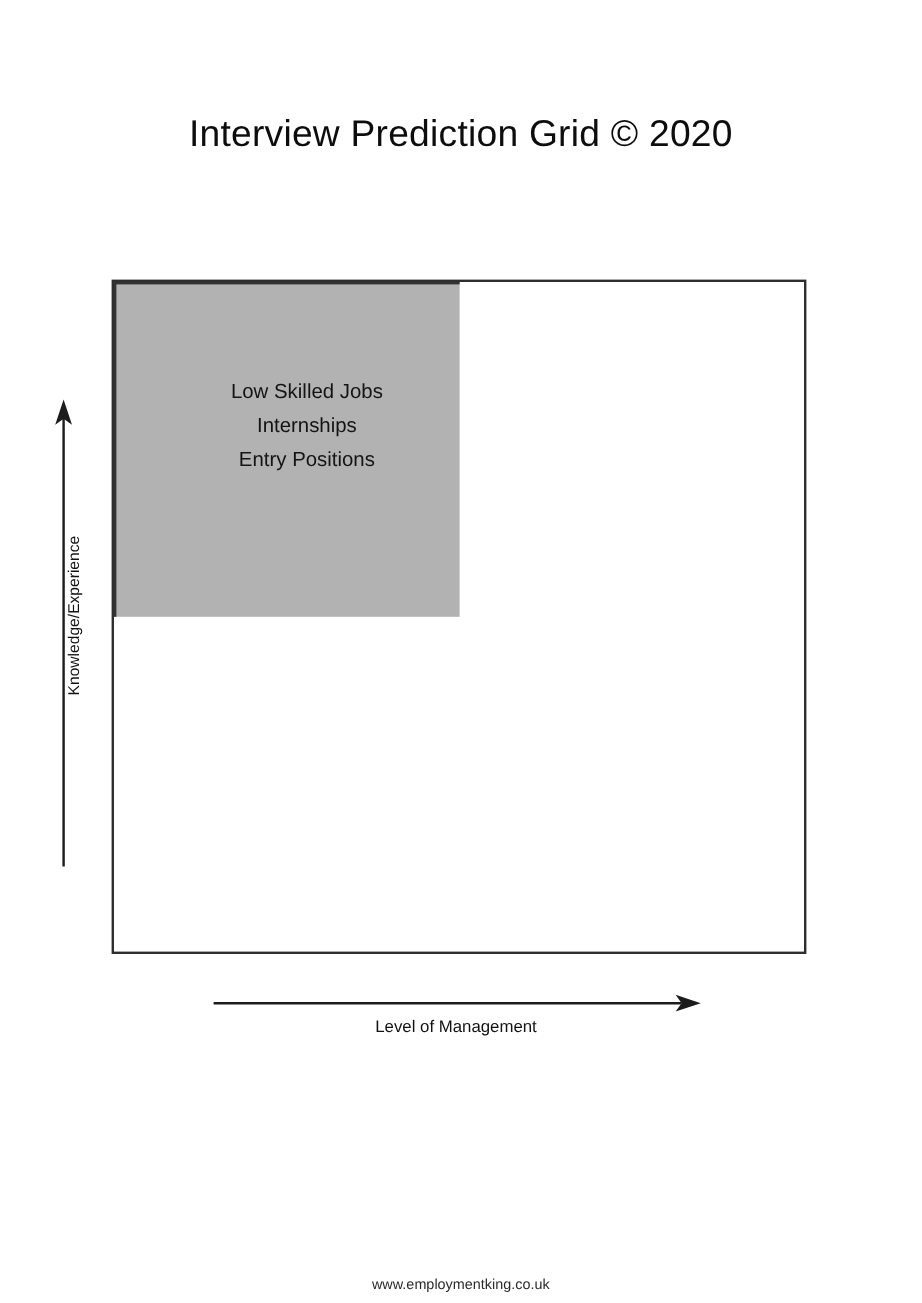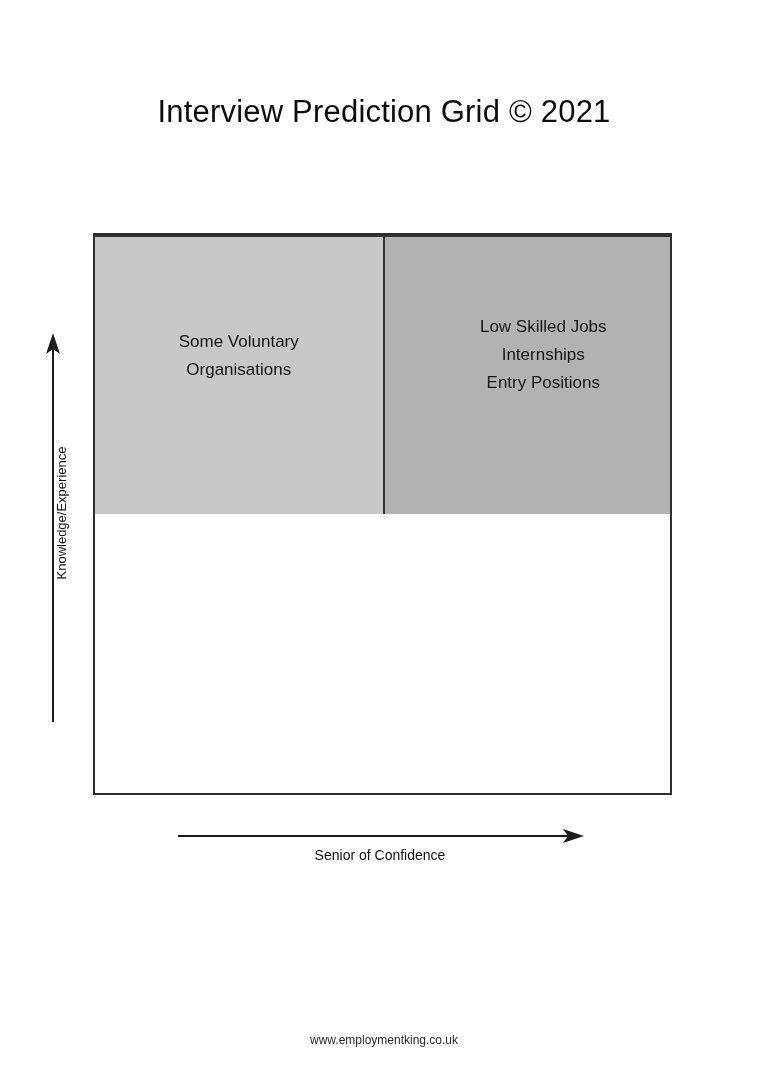--- a/index.html
+++ b/index.html
@@ -110,60 +110,56 @@
     font-size: 14px;
     line-height: 18px;
     color: #121212;
     white-space: nowrap;
   }
 
   
   #footer {
     position: absolute;
     left: 0;
-    top: 1032px;
+    top: 1062px;
     width: 768px;
     text-align: center;
     font-size: 12px;
     line-height: 16px;
     color: #2b2b2b;
     white-space: nowrap;
   }
 </style>
 </head>
 <body>
 
-<div id="page-title">Interview Prediction Grid © 2021</div>
+<div id="page-title">Interview Prediction Grid © 2020</div>
 
 <div id="y-axis">
   <svg width="62" height="400" viewBox="0 0 62 400">
     <line x1="31" y1="18" x2="31" y2="392" stroke="#1c1c1c" stroke-width="2"></line>
     <polygon points="31,3 24,24 31,19 38,24" fill="#1c1c1c"></polygon>
   </svg>
   <div id="y-axis-label">Knowledge/Experience</div>
 </div>
 
 <div id="grid">
 
 
 
-  <div class="quadrant" id="q-bottom-left" style="background:#c8c8c8;">
-    <div class="q-text">Some Voluntary
-Organisations</div>
-  </div>
 
   <div class="quadrant" id="q-bottom-right" style="background:#b2b2b2;">
     <div class="q-text">Low Skilled Jobs
 Internships
 Entry Positions</div>
   </div>
 
 </div>
 
 <div id="x-axis">
   <svg width="420" height="24" viewBox="0 0 420 24">
     <line x1="8" y1="14" x2="398" y2="14" stroke="#1c1c1c" stroke-width="2"></line>
     <polygon points="414,14 393,7 398,14 393,21" fill="#1c1c1c"></polygon>
   </svg>
-  <div id="x-axis-label">Senior of Confidence</div>
+  <div id="x-axis-label">Level of Management</div>
 </div>
 
 <div id="footer">www.employmentking.co.uk</div>
 
 </body></html>

